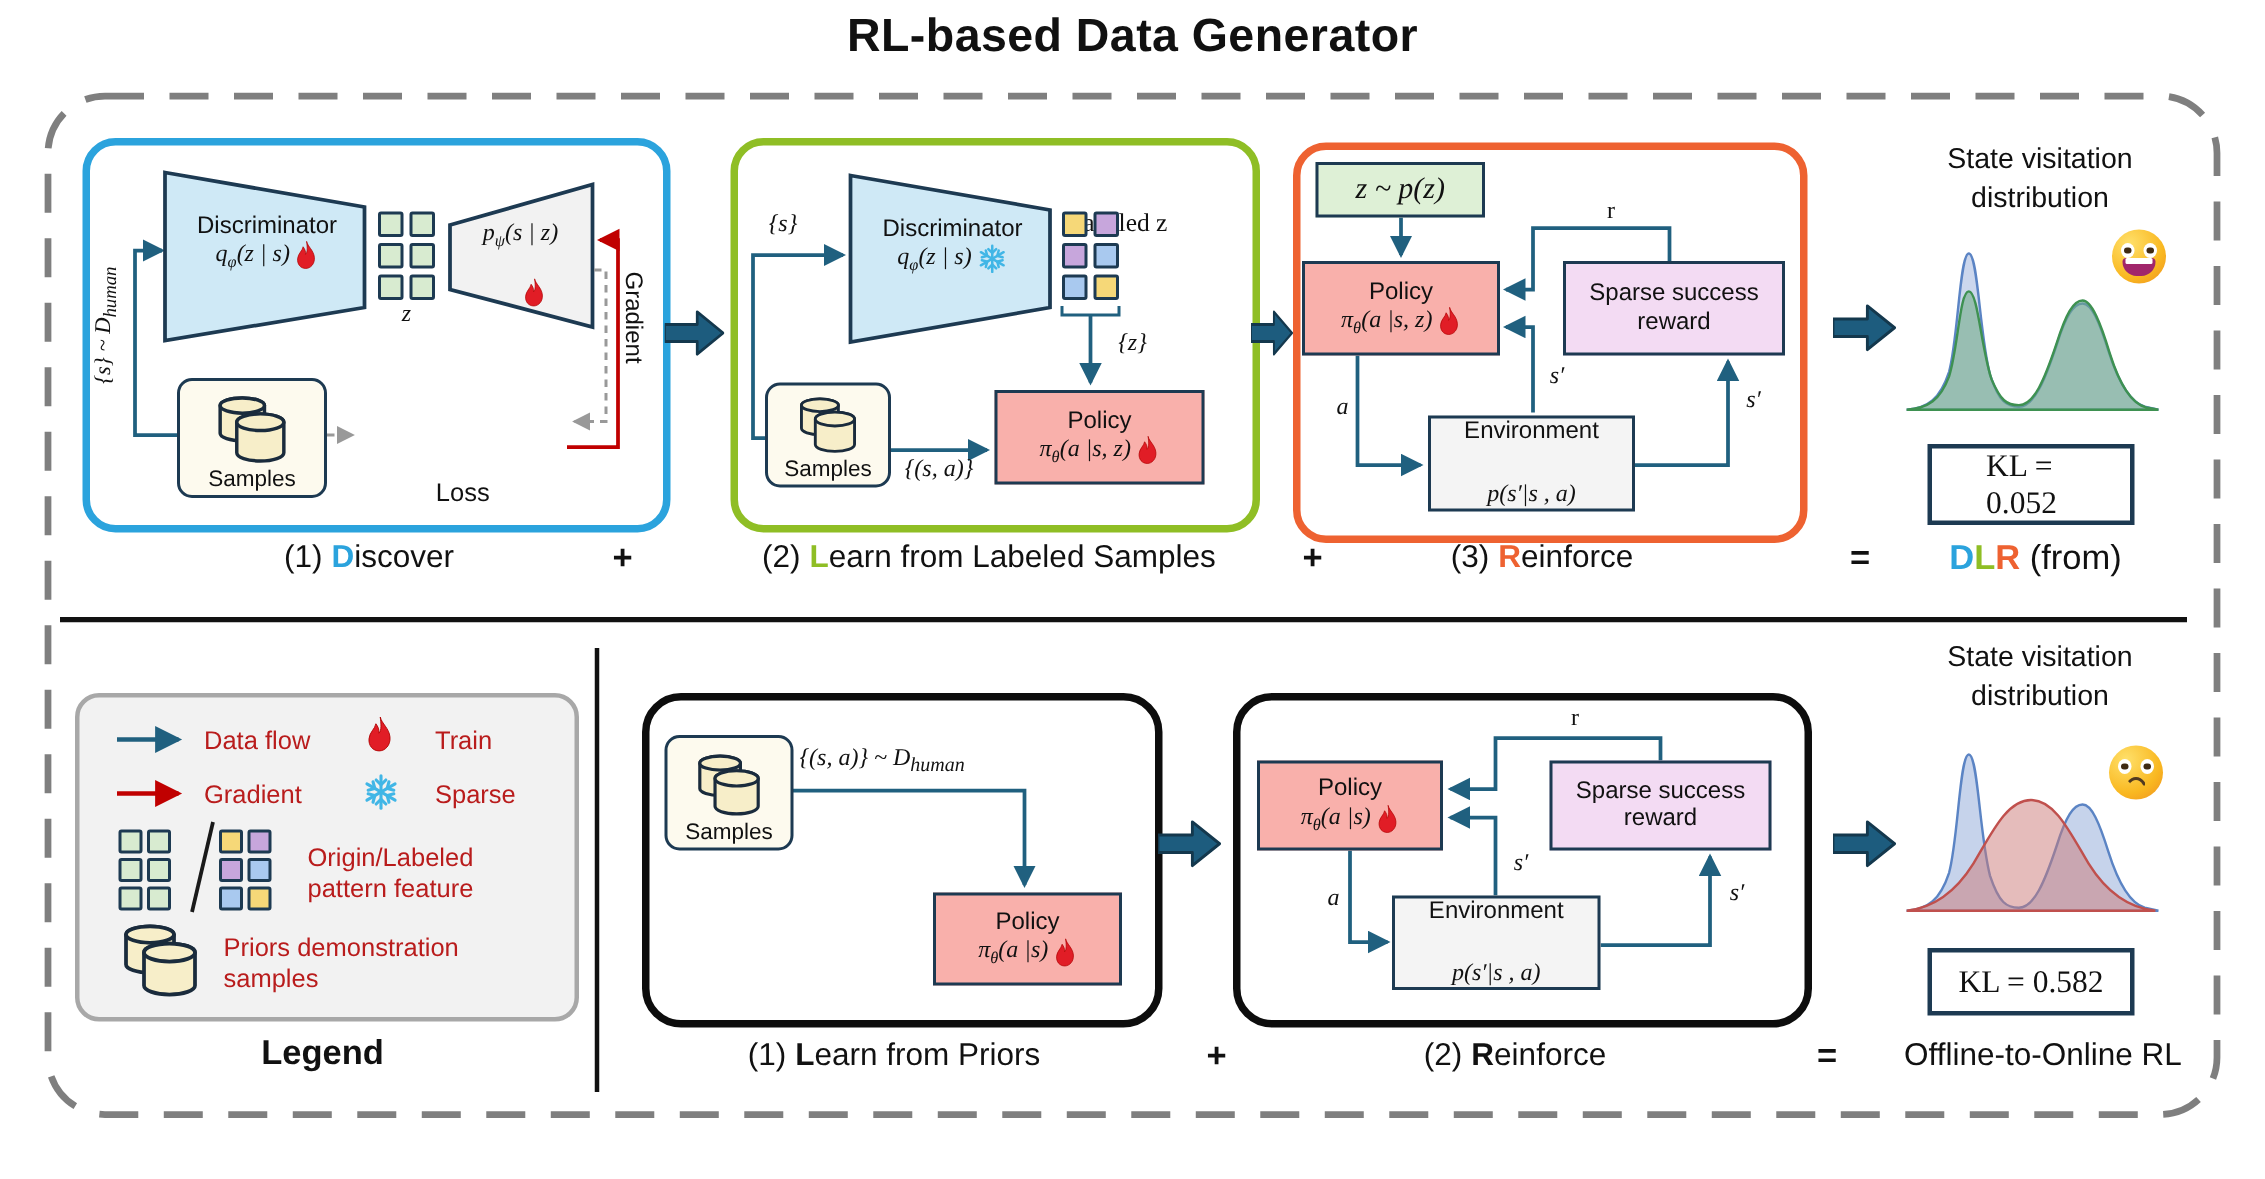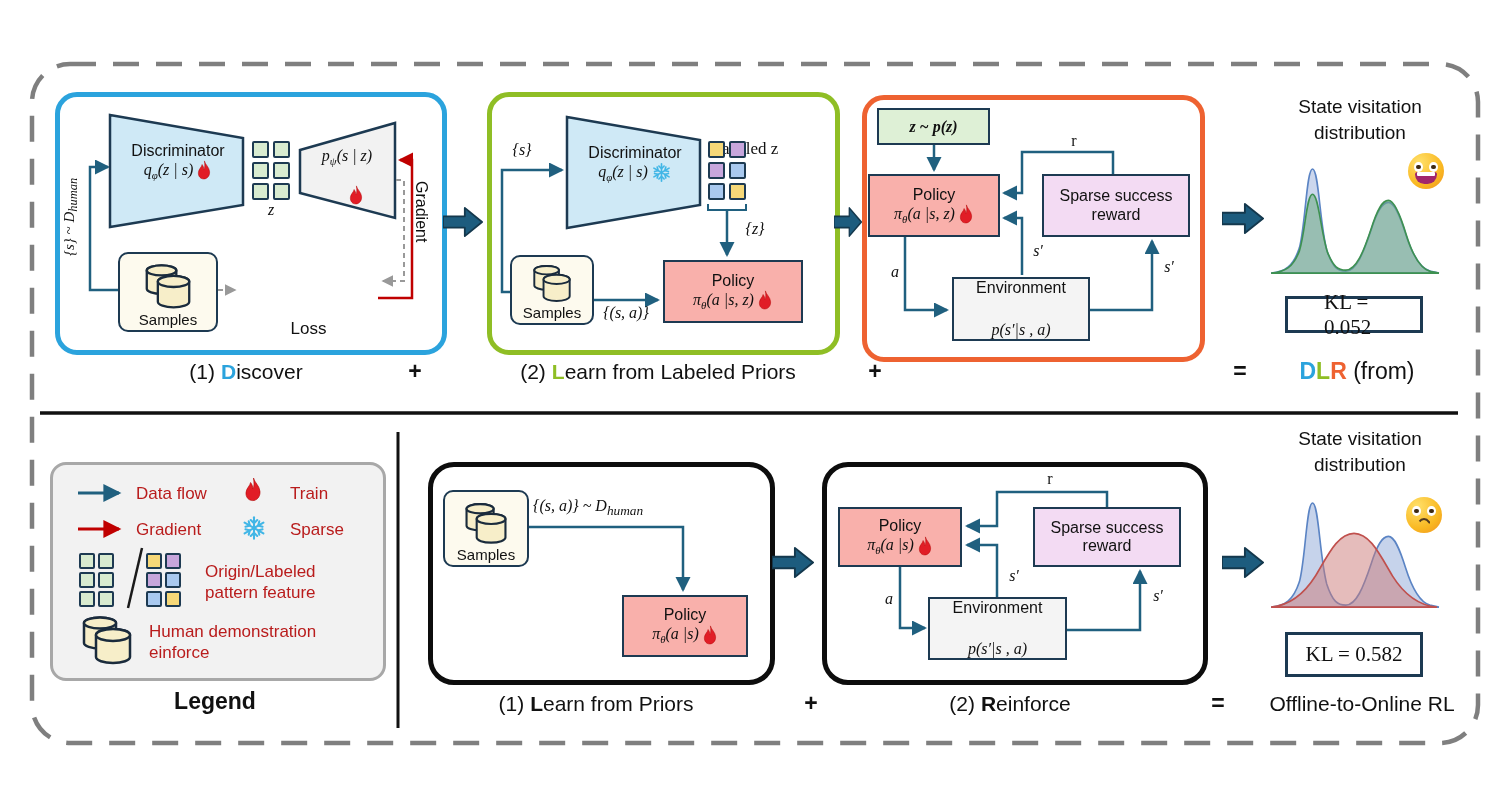--- a/index.html
+++ b/index.html
@@ -115,20 +115,21 @@
       </symbol>
     </defs>
   </svg>
 
   <svg class="abs" width="1510" height="786" style="left:0;top:0">
     <rect x="32" y="64" width="1446" height="679" rx="38" fill="none" stroke="#7f7f7f" stroke-width="4.5" stroke-dasharray="26 17"></rect>
     <line x1="40" y1="413" x2="1458" y2="413" stroke="#111" stroke-width="3.5"></line>
     <line x1="398" y1="432" x2="398" y2="728" stroke="#111" stroke-width="3"></line>
   </svg>
 
+  <div class="title">RL-based Data Generator</div>
 
   <div class="panel p-blue" style="left:55px;top:92px;width:382px;height:253px;">
     <svg class="wires" width="372" height="243" viewBox="0 0 372 243">
       <polyline points="58,193 30,193 30,70 48,70" fill="none" stroke="#20607f" stroke-width="2.5" marker-end="url(#m-flow)"></polyline>
       <polygon points="50,18 183,41 183,108 50,130" fill="#cfe9f6" stroke="#1d3a52" stroke-width="2.5"></polygon>
       <polygon points="240,53 335,26 335,121 240,96" fill="#f2f2f2" stroke="#1d3a52" stroke-width="2.5"></polygon>
       <polyline points="318,201 352,201 352,63 340,63" fill="none" stroke="#c00000" stroke-width="2.5" marker-end="url(#m-red)"></polyline>
       <polyline points="336,83 344,83 344,184 323,184" fill="none" stroke="#999" stroke-width="2" stroke-dasharray="5 4" marker-end="url(#m-gray)"></polyline>
       <polyline points="158,193 175,193" fill="none" stroke="#999" stroke-width="2" stroke-dasharray="5 4" marker-end="url(#m-gray)"></polyline>
     </svg>
@@ -217,21 +218,21 @@
 
   <div class="panel p-orange" style="left:862px;top:95px;width:333px;height:257px;">
     <svg class="wires" width="323" height="247" viewBox="0 0 323 247">
       <polyline points="67,45 67,70" fill="none" stroke="#20607f" stroke-width="2.5" marker-end="url(#m-flow)"></polyline>
       <polyline points="246,74 246,52 155,52 155,93 137,93" fill="none" stroke="#20607f" stroke-width="2.5" marker-end="url(#m-flow)"></polyline>
       <polyline points="155,175 155,118 137,118" fill="none" stroke="#20607f" stroke-width="2.5" marker-end="url(#m-flow)"></polyline>
       <polyline points="38,137 38,210 80,210" fill="none" stroke="#20607f" stroke-width="2.5" marker-end="url(#m-flow)"></polyline>
       <polyline points="223,210 285,210 285,141" fill="none" stroke="#20607f" stroke-width="2.5" marker-end="url(#m-flow)"></polyline>
     </svg>
     <div class="navybox fill-prior" style="left:10px;top:8px;width:113px;height:37px;">
-      <span class="formula" style="font-size:16px;font-weight:bold;">z ~ p(z)</span>
+      <span class="formula" style="font-size:20px;">z ~ p(z)</span>
     </div>
     <div class="navybox fill-policy" style="left:1px;top:74px;width:132px;height:63px;">
       <div class="box-title">Policy</div>
       <div class="frow">
         <span class="formula">π<sub>θ</sub>(a |s, z)</span>
         <svg class="fire-ic">
             <use href="#sym-fire"></use>
           </svg>
       </div>
     </div>
@@ -261,32 +262,35 @@
   <div class="result-title" style="left:1262px;top:94px;width:196px;">State visitation distribution</div>
   <svg class="abs" style="left:1263px;top:146px;" width="182" height="138" viewBox="0 0 180 135">
     <path d="M8 125 C22 124 30 118 36 100 C42 78 43 22 49 22 C55 22 56 75 63 102 C69 120 74 123 82 123 C92 123 99 106 107 82 C113 63 118 55 124 55 C130 55 135 67 141 86 C147 105 155 120 165 123 L174 125 Z" fill="#8da7d7" fill-opacity="0.45" stroke="#5b84c4" stroke-width="1.6"></path>
     <path d="M8 125 C22 124 30 119 36 103 C42 84 43 47 49 47 C55 47 57 84 64 105 C70 119 74 122 82 122 C92 122 99 105 107 81 C113 62 118 53 124 53 C130 53 136 68 142 88 C148 107 156 121 166 123.5 L174 125 Z" fill="#6eaa82" fill-opacity="0.55" stroke="#3e9151" stroke-width="1.6"></path>
   </svg>
   <div class="emoji" style="left:1408px;top:153px;">
     <div class="eye l"></div>
     <div class="eye r"></div>
     <div class="mouth-happy"></div>
   </div>
-  <div class="kl-box" style="left:1285px;top:296px;width:138px;height:37px;padding-left:36px;">
+  <div class="kl-box" style="left:1285px;top:296px;width:138px;height:54px;padding-left:36px;">
     <span>KL = 0.052</span>
   </div>
 
   <div class="caption" style="left:96px;top:360px;width:300px;">
     <span class="cap-num">(1)</span><span class="cap-bold c-d">D</span><span>iscover</span>
   </div>
   <div class="op" style="left:400px;top:358px;width:30px;">+</div>
   <div class="caption" style="left:508px;top:360px;width:300px;">
-    <span class="cap-num">(2)</span><span class="cap-bold c-l">L</span><span>earn from Labeled Priors</span>
+    <span class="cap-num">(2)</span><span class="cap-bold c-l">L</span><span>earn from Labeled Samples</span>
   </div>
   <div class="op" style="left:860px;top:358px;width:30px;">+</div>
+  <div class="caption" style="left:878px;top:360px;width:300px;">
+    <span class="cap-num">(3)</span><span class="cap-bold c-r">R</span><span>einforce</span>
+  </div>
   <div class="op" style="left:1225px;top:358px;width:30px;">=</div>
   <div class="caption" style="left:1267px;top:358px;width:180px;font-size:23px;">
     <span class="cap-bold c-d">D</span><span class="cap-bold c-l">L</span><span class="cap-bold c-r">R</span>
     <span>(from)</span>
   </div>
 
   <div class="panel p-legend" style="left:50px;top:462px;width:330px;height:213px;">
     <svg class="wires" width="324" height="207" viewBox="0 0 324 207">
       <line x1="25" y1="28" x2="66" y2="28" stroke="#20607f" stroke-width="3" marker-end="url(#m-flow)"></line>
       <line x1="25" y1="64" x2="66" y2="64" stroke="#c00000" stroke-width="3" marker-end="url(#m-red)"></line>
@@ -321,21 +325,21 @@
         <div class="sq sq-blue"></div>
       <div class="sq sq-blue"></div>
         <div class="sq sq-gold"></div>
     </div>
     <div class="legend-text" style="left:152px;top:96px;width:160px;">Origin/Labeled pattern feature</div>
     <div class="abs" style="left:26px;top:150px;width:56px;height:52px;">
       <svg style="width:56px;height:52px;">
           <use href="#sym-cyls"></use>
         </svg>
     </div>
-    <div class="legend-text" style="left:96px;top:156px;width:215px;">Human demonstration einforce</div>
+    <div class="legend-text" style="left:96px;top:156px;width:215px;">Priors demonstration samples</div>
   </div>
   <div class="legend-title" style="left:50px;top:688px;width:330px;">Legend</div>
 
   <div class="panel p-black" style="left:428px;top:462px;width:337px;height:213px;">
     <svg class="wires" width="327" height="203" viewBox="0 0 327 203">
       <polyline points="94,60 250,60 250,123" fill="none" stroke="#20607f" stroke-width="2.5" marker-end="url(#m-flow)"></polyline>
     </svg>
     <div class="samples" style="left:10px;top:23px;width:86px;height:77px;">
       <svg style="width:50px;height:44px;">
           <use href="#sym-cyls"></use>

